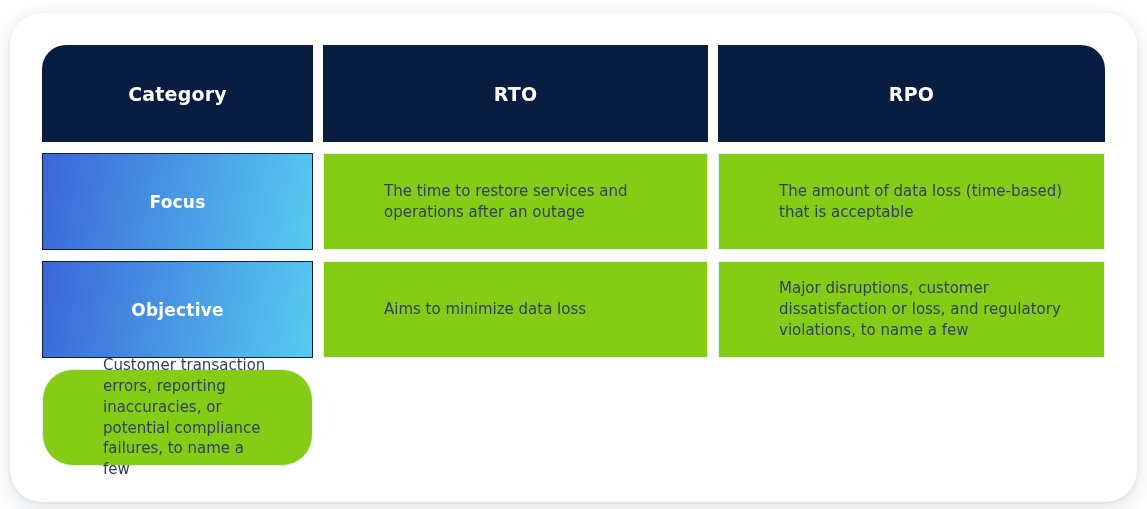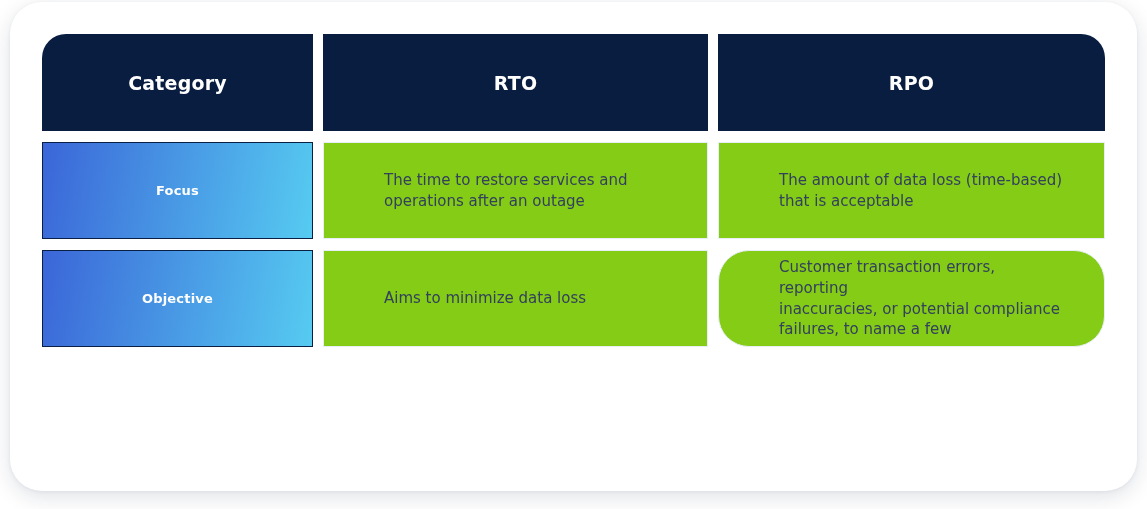--- a/index.html
+++ b/index.html
@@ -4,21 +4,21 @@
 <style>
   * { margin: 0; padding: 0; box-sizing: border-box; }
   html, body {
     width: 1147px; height: 509px;
     background: #ffffff;
     font-family: "DejaVu Sans", "Liberation Sans", sans-serif;
     overflow: hidden;
   }
   .card {
     position: absolute;
-    left: 10px; top: 2px;
+    left: 10px; top: 13px;
     width: 1127px; height: 489px;
     background: #ffffff;
     border-radius: 32px;
     box-shadow: 0 6px 22px rgba(10, 30, 62, 0.13), 0 1px 4px rgba(10, 30, 62, 0.06);
     padding: 32px;
   }
   .grid {
     display: grid;
     grid-template-columns: 271px 385px 387px;
     grid-template-rows: 97px 97px 97px 97px;
@@ -37,21 +37,21 @@
   }
   .header-cell.tl { border-top-left-radius: 24px; }
   .header-cell.tr { border-top-right-radius: 24px; }
   .category-cell {
     background: linear-gradient(100deg, #3b66d8 0%, #56cbf1 100%);
     border: 1px solid #0a1f44;
     color: #ffffff;
     display: flex;
     align-items: center;
     justify-content: center;
-    font-size: 13px;
+    font-size: 17px;
     font-weight: 700;
     letter-spacing: 0.2px;
   }
   .category-cell.bl { border-bottom-left-radius: 24px; }
   .body-cell {
     background: #84cc16;
     border: 1px solid #e8eef7;
     color: #33405e;
     display: flex;
     align-items: center;
@@ -90,20 +90,25 @@
 that is acceptable</span>
     </div>
 
     <div class="category-cell">
       <span>Objective</span>
     </div>
     <div class="body-cell">
       <span class="cell-text">Aims to minimize data loss</span>
     </div>
 
+    <div class="body-cell">
+      <span class="cell-text">Major disruptions, customer
+dissatisfaction or loss, and regulatory
+violations, to name a few</span>
+    </div>
     <div class="body-cell br">
       <span class="cell-text">Customer transaction errors, reporting
 inaccuracies, or potential compliance
 failures, to name a few</span>
     </div>
 
   </div>
 </div>
 
 </body></html>

